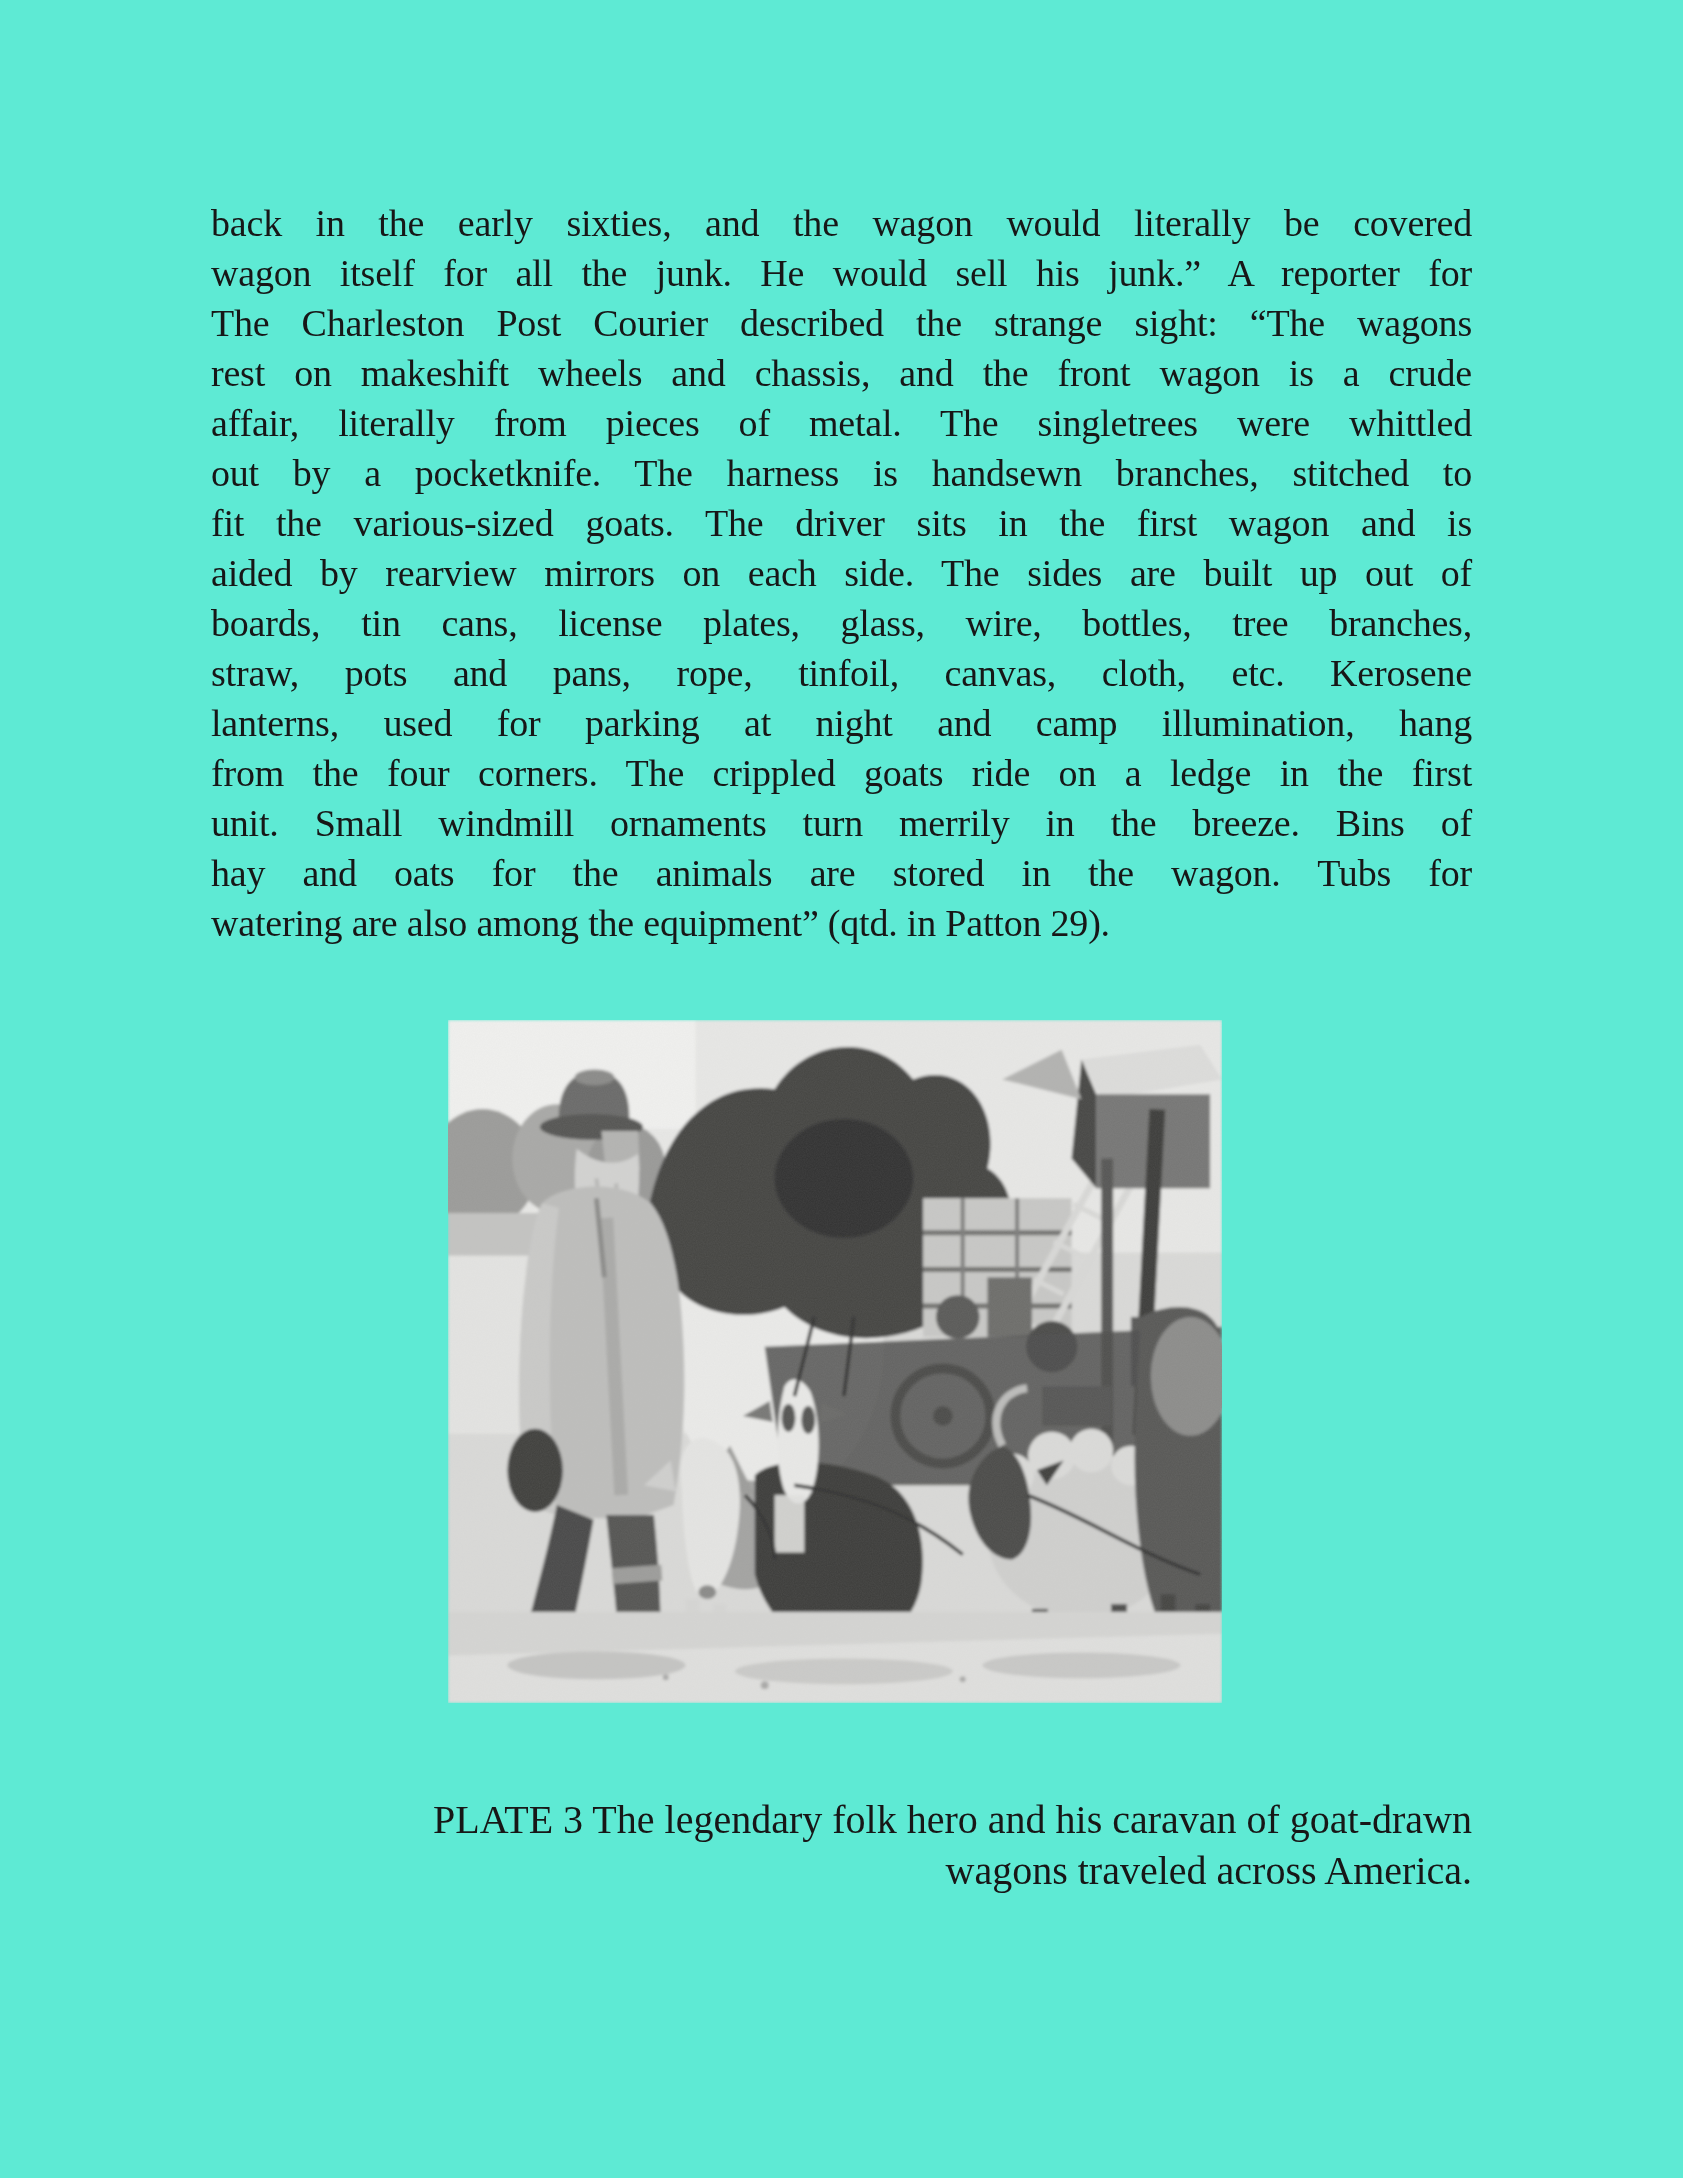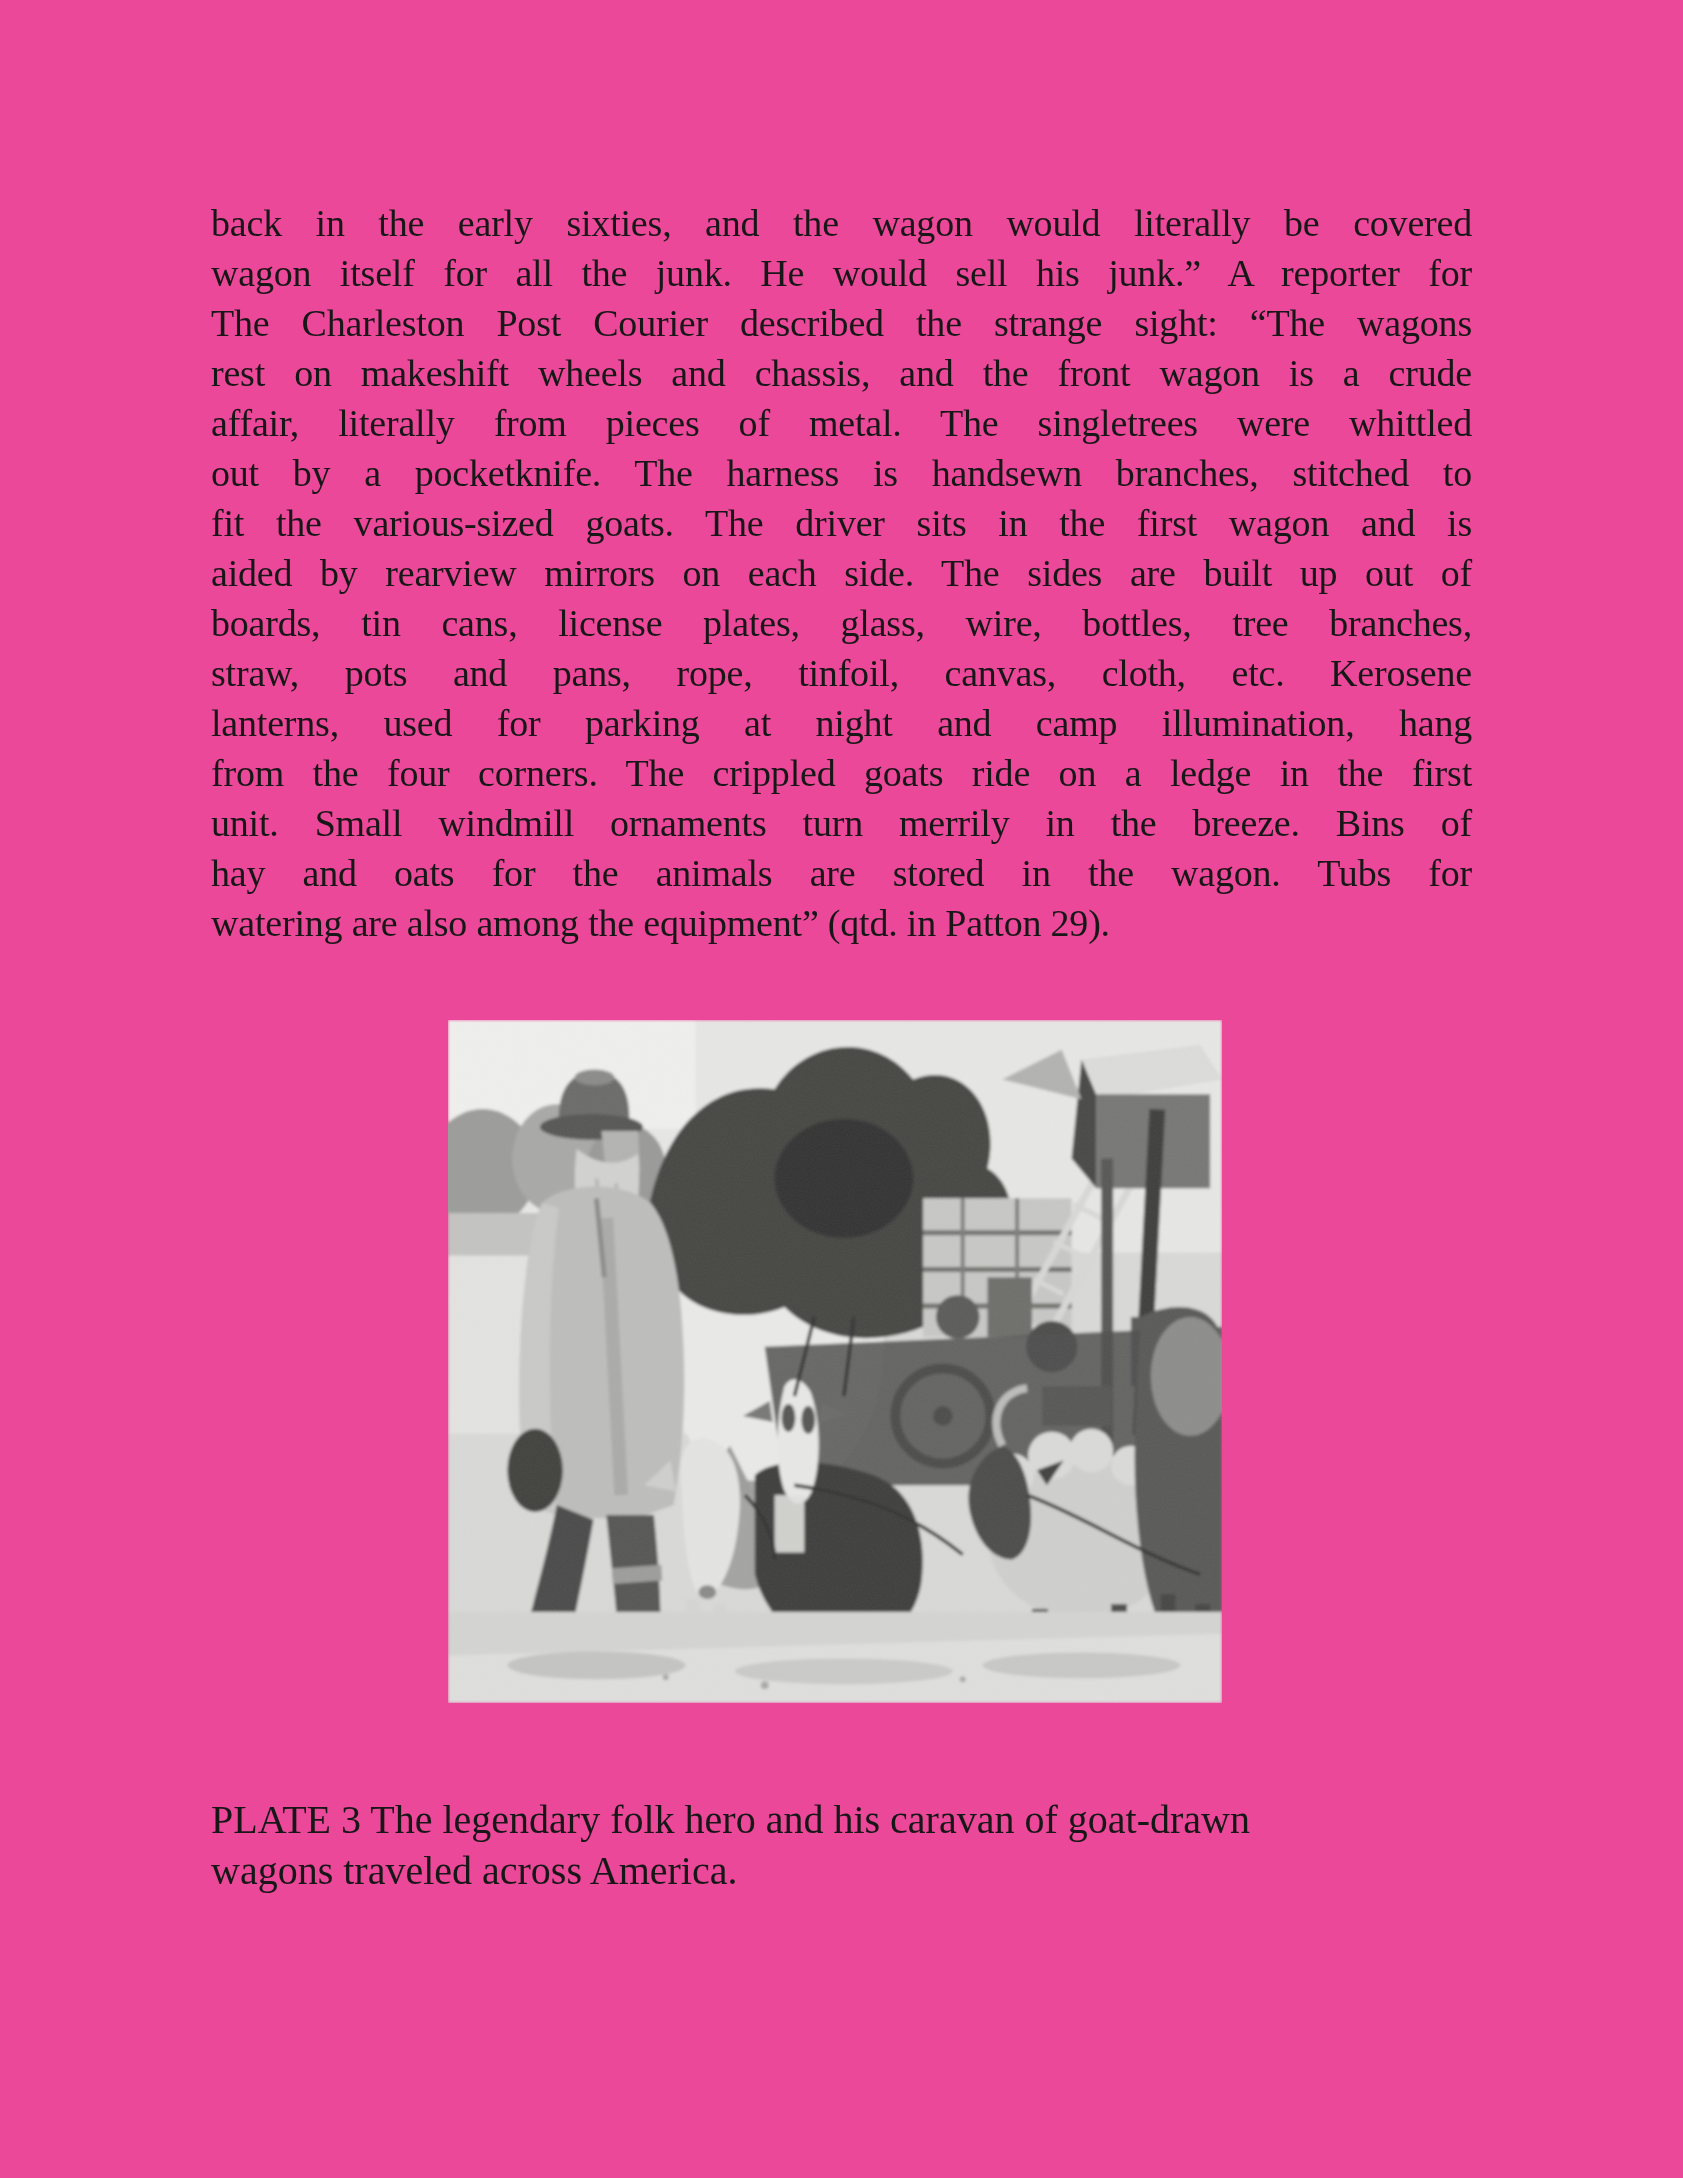--- a/index.html
+++ b/index.html
@@ -4,21 +4,21 @@
 <style>
   html, body {
     margin: 0;
     padding: 0;
     background: #ffffff;
   }
   .page {
     position: relative;
     width: 1683px;
     height: 2178px;
-    background: #ec4899;
+    background: #5eead4;
     font-family: "Liberation Serif", "DejaVu Serif", serif;
     color: #171717;
     overflow: hidden;
   }
   .body-text {
     position: absolute;
     left: 211px;
     top: 198px;
     width: 1261px;
     font-size: 38px;
@@ -49,21 +49,21 @@
     width: 100%;
     height: 100%;
   }
   .figure-caption {
     position: absolute;
     left: 211px;
     top: 1794px;
     width: 1261px;
     font-size: 40px;
     line-height: 51px;
-    text-align: left;
+    text-align: right;
   }
 </style>
 </head>
 <body>
 
 <div class="page">
 
   <div class="body-text">
     <div class="pline">back in the early sixties, and the wagon would literally be covered</div>
     <div class="pline">wagon itself for all the junk. He would sell his junk.” A reporter for</div>

